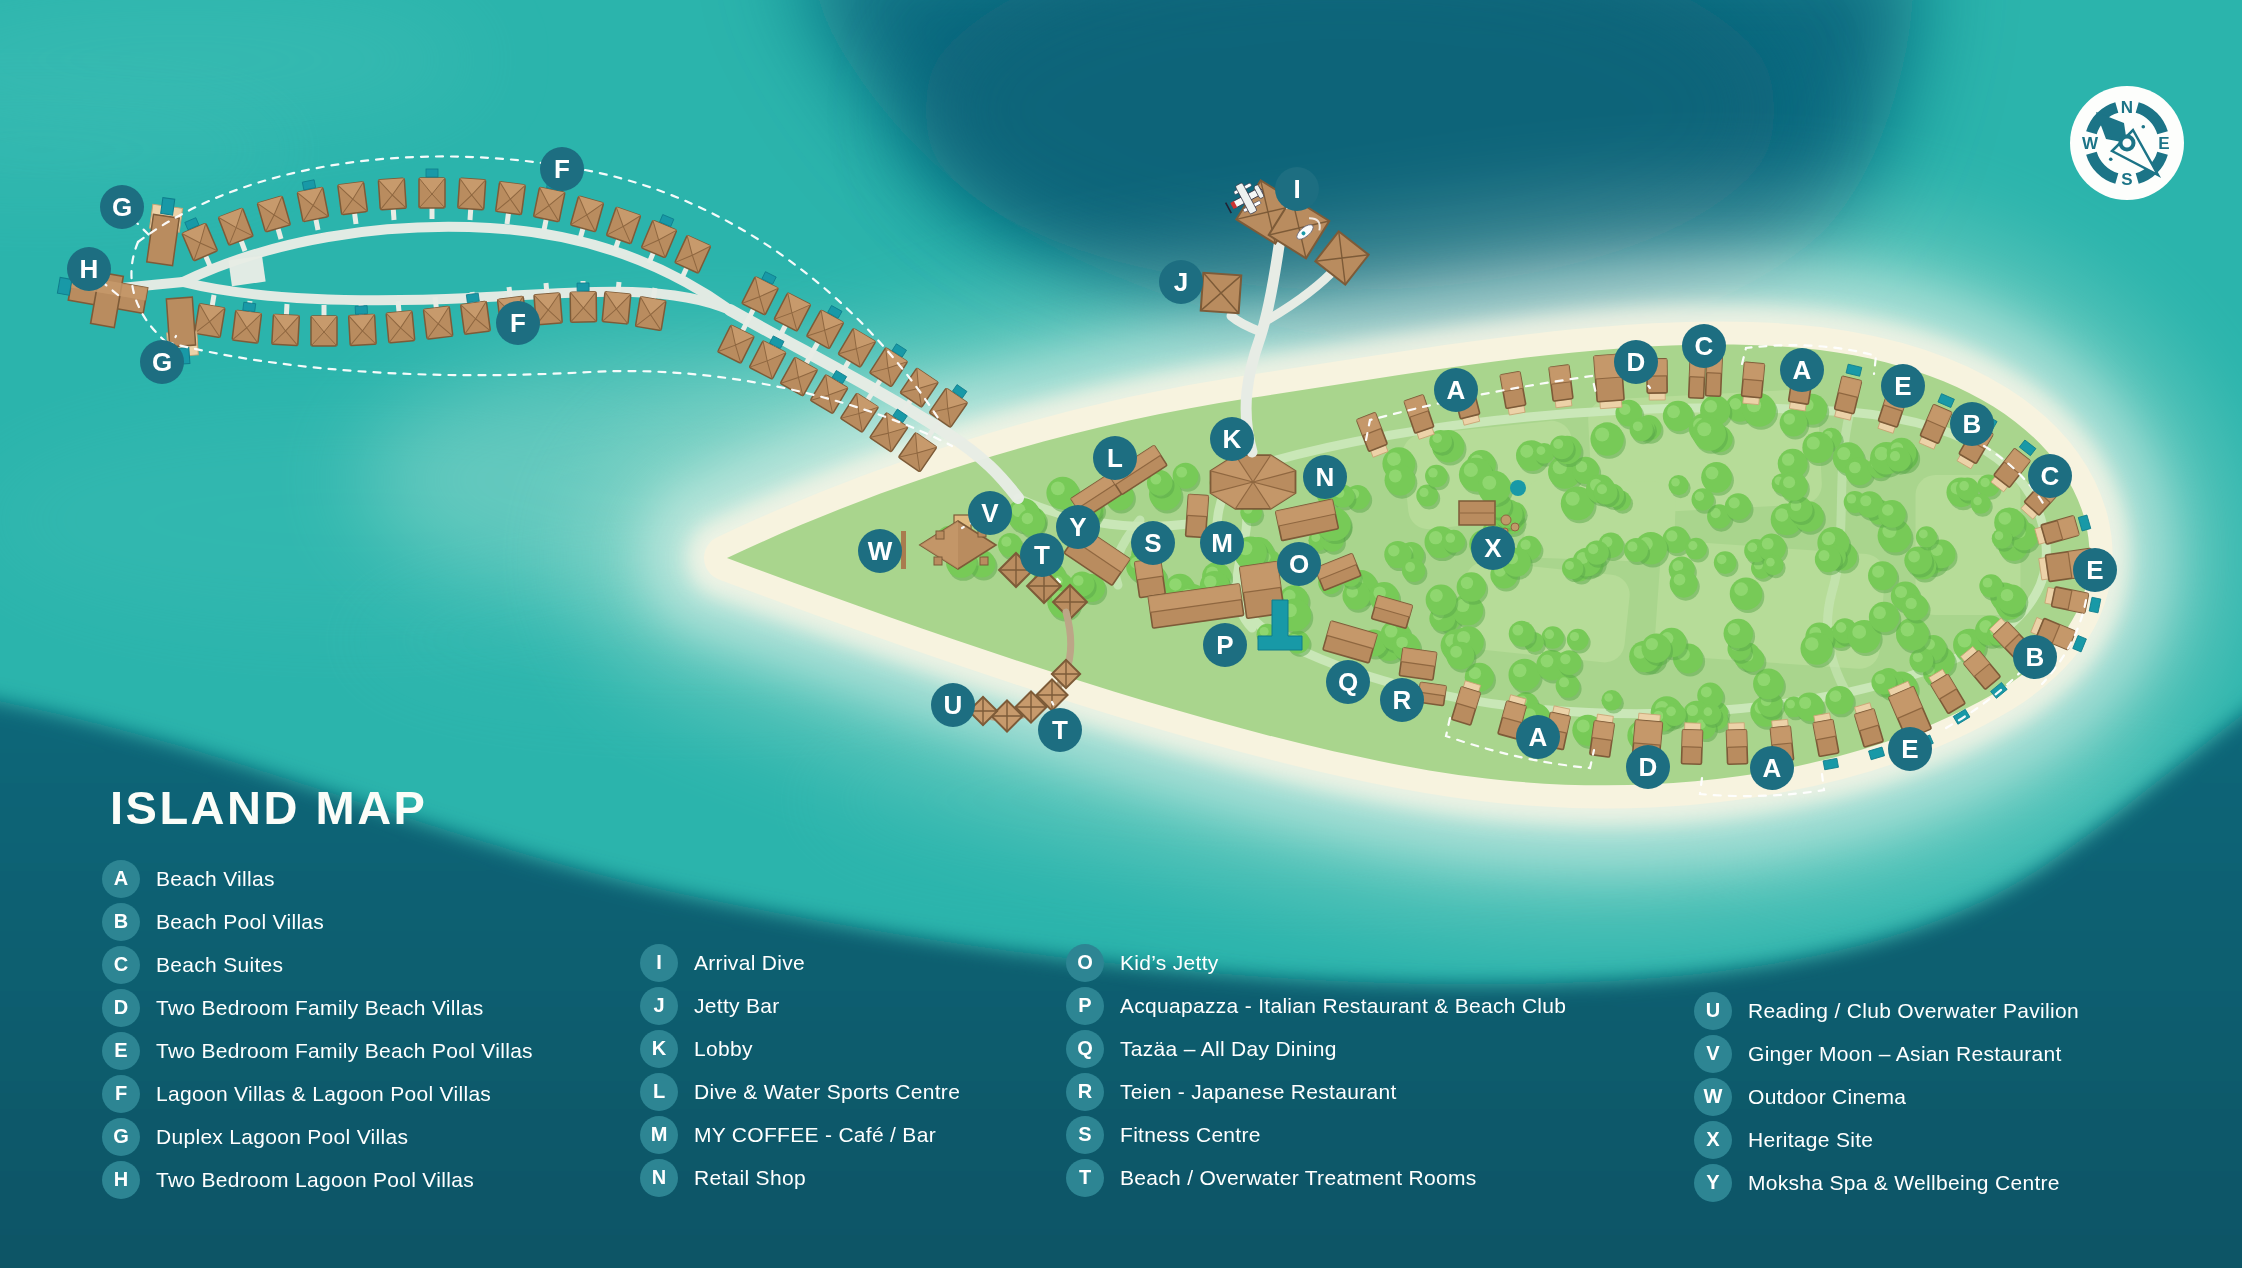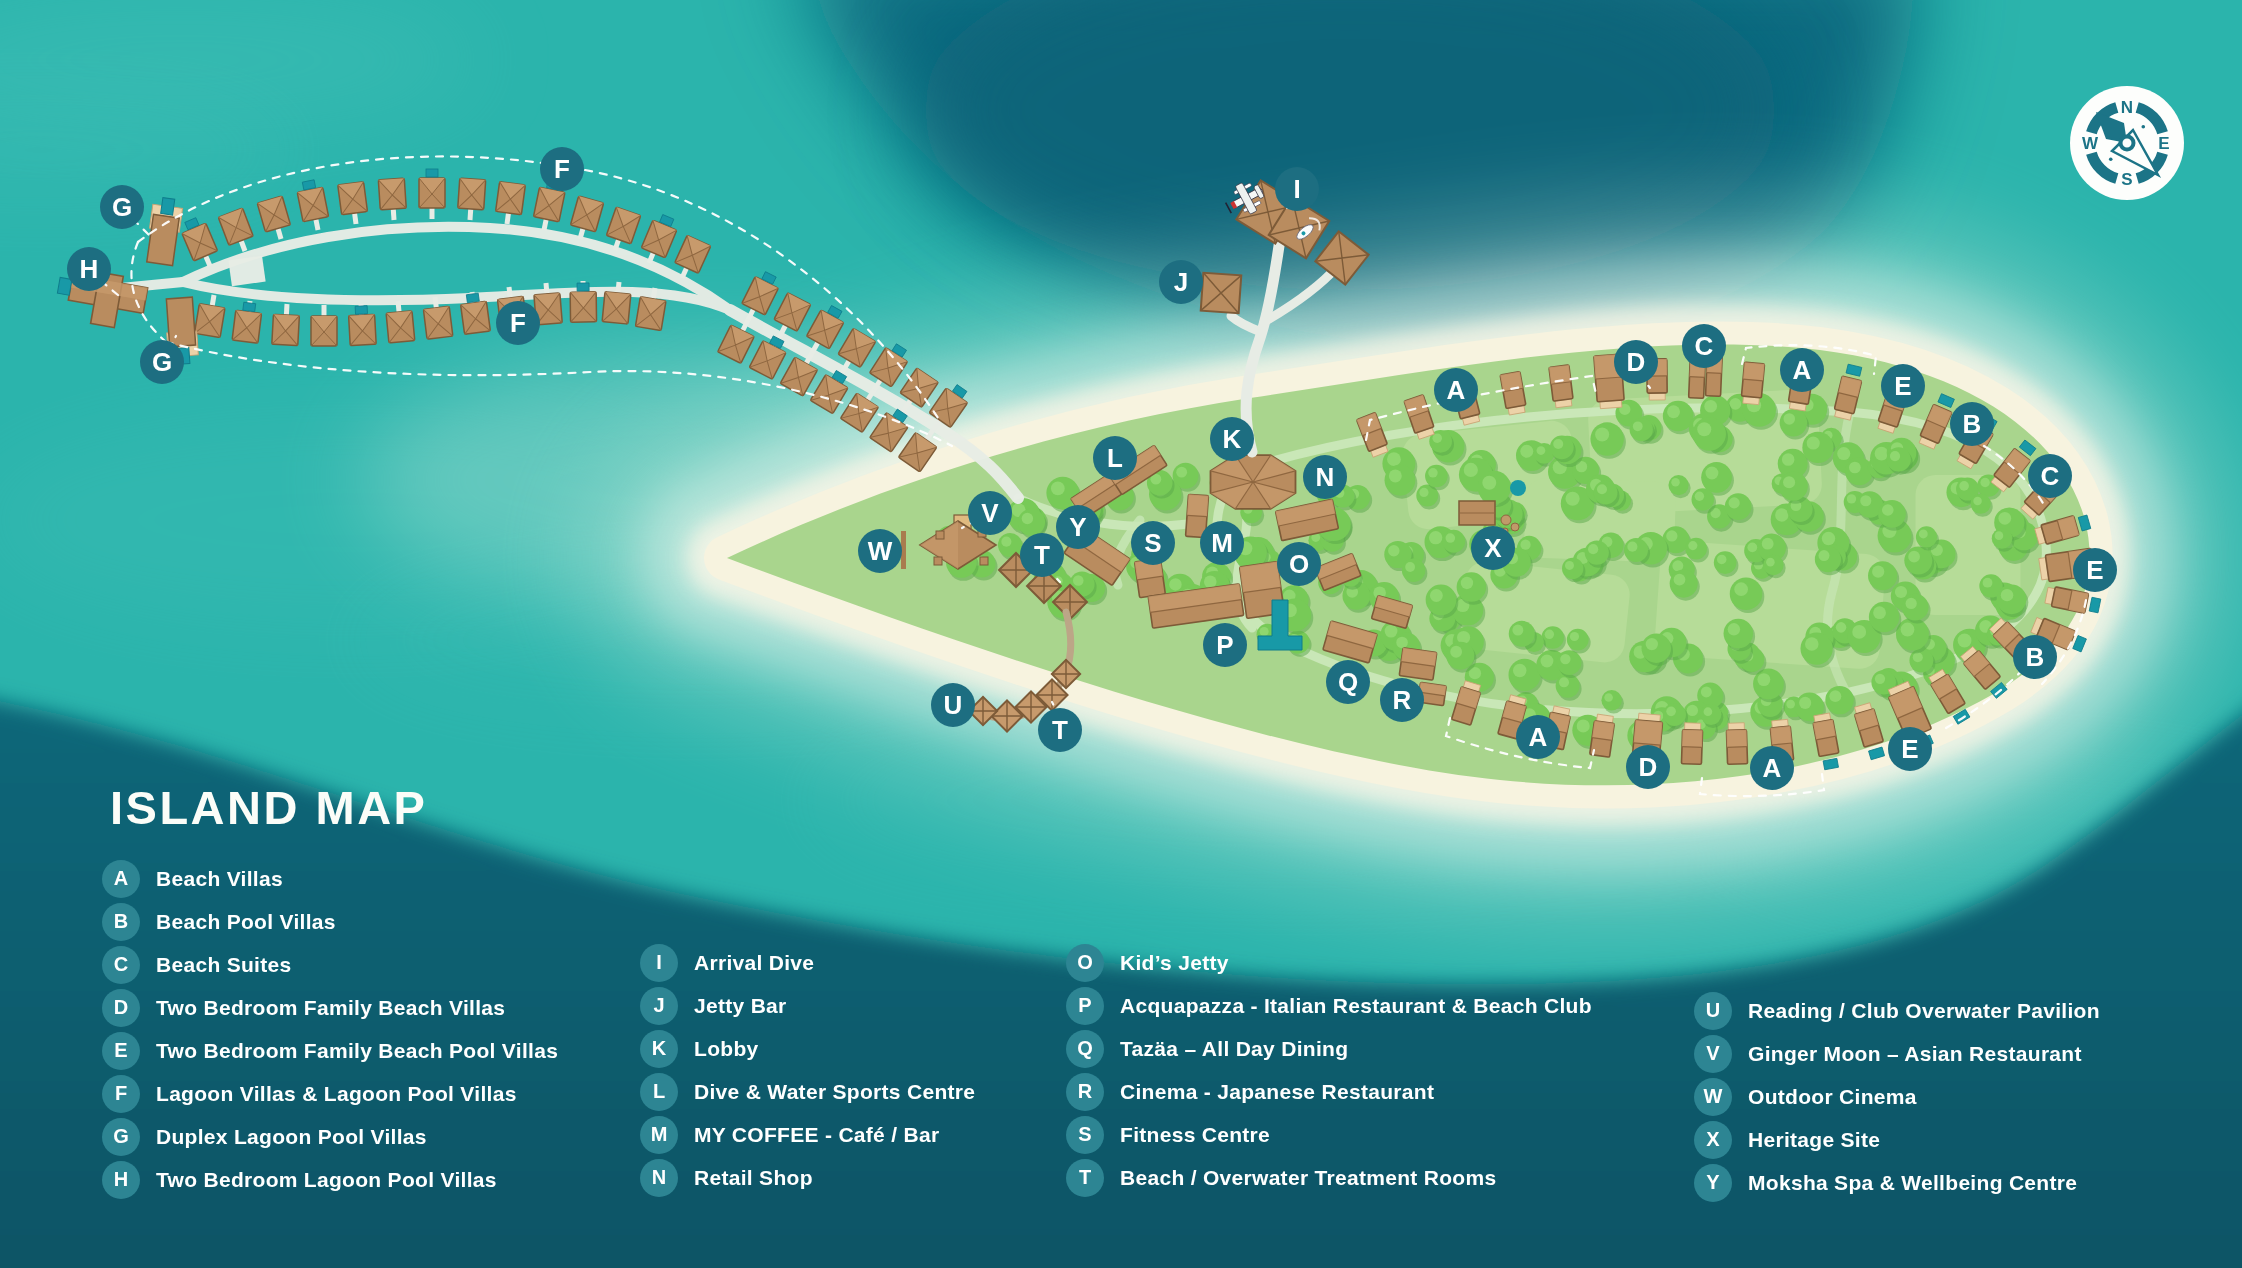--- a/index.html
+++ b/index.html
@@ -6,21 +6,21 @@
   .stage{position:relative;width:2242px;height:1268px;overflow:hidden;
          font-family:"Liberation Sans",sans-serif;background:#2bb4ac;}
   .stage svg{position:absolute;inset:0;display:block;}
   .map-title{position:absolute;left:110px;top:780px;font-size:47px;font-weight:bold;
              letter-spacing:2.5px;color:#fbfdf8;white-space:nowrap;text-align:right;}
   .lg-col{position:absolute;list-style:none;margin:0;padding:0;}
   .lg-item{display:flex;align-items:center;height:43px;gap:16px;}
   .badge{width:38px;height:38px;flex:0 0 38px;border-radius:50%;background:var(--badge,#2d8593);
          color:#fff;display:flex;align-items:center;justify-content:center;
          font-size:20px;font-weight:bold;}
-  .lg-label{font-size:21px;font-weight:bold;color:#fff;letter-spacing:.3px;white-space:nowrap;}
+  .lg-label{font-size:21px;font-weight:normal;color:#fff;letter-spacing:.3px;white-space:nowrap;}
   #col1{left:102px;top:857px;}
   #col2{left:640px;top:941px;}
   #col3{left:1066px;top:941px;}
   #col4{left:1694px;top:989px;}
 </style>
 </head>
 <body>
 
 <div class="stage">
   <svg id="map-svg" width="2242" height="1268" viewBox="0 0 2242 1268">
@@ -1792,21 +1792,21 @@
       <span class="lg-label">Acquapazza - Italian Restaurant &amp; Beach Club</span>
     </li>
 
     <li class="lg-item">
       <span class="badge">Q</span>
       <span class="lg-label">Tazäa – All Day Dining</span>
     </li>
 
     <li class="lg-item">
       <span class="badge">R</span>
-      <span class="lg-label">Cinema - Japanese Restaurant</span>
+      <span class="lg-label">Teien - Japanese Restaurant</span>
     </li>
 
     <li class="lg-item">
       <span class="badge">S</span>
       <span class="lg-label">Fitness Centre</span>
     </li>
 
     <li class="lg-item">
       <span class="badge">T</span>
       <span class="lg-label">Beach / Overwater Treatment Rooms</span>

